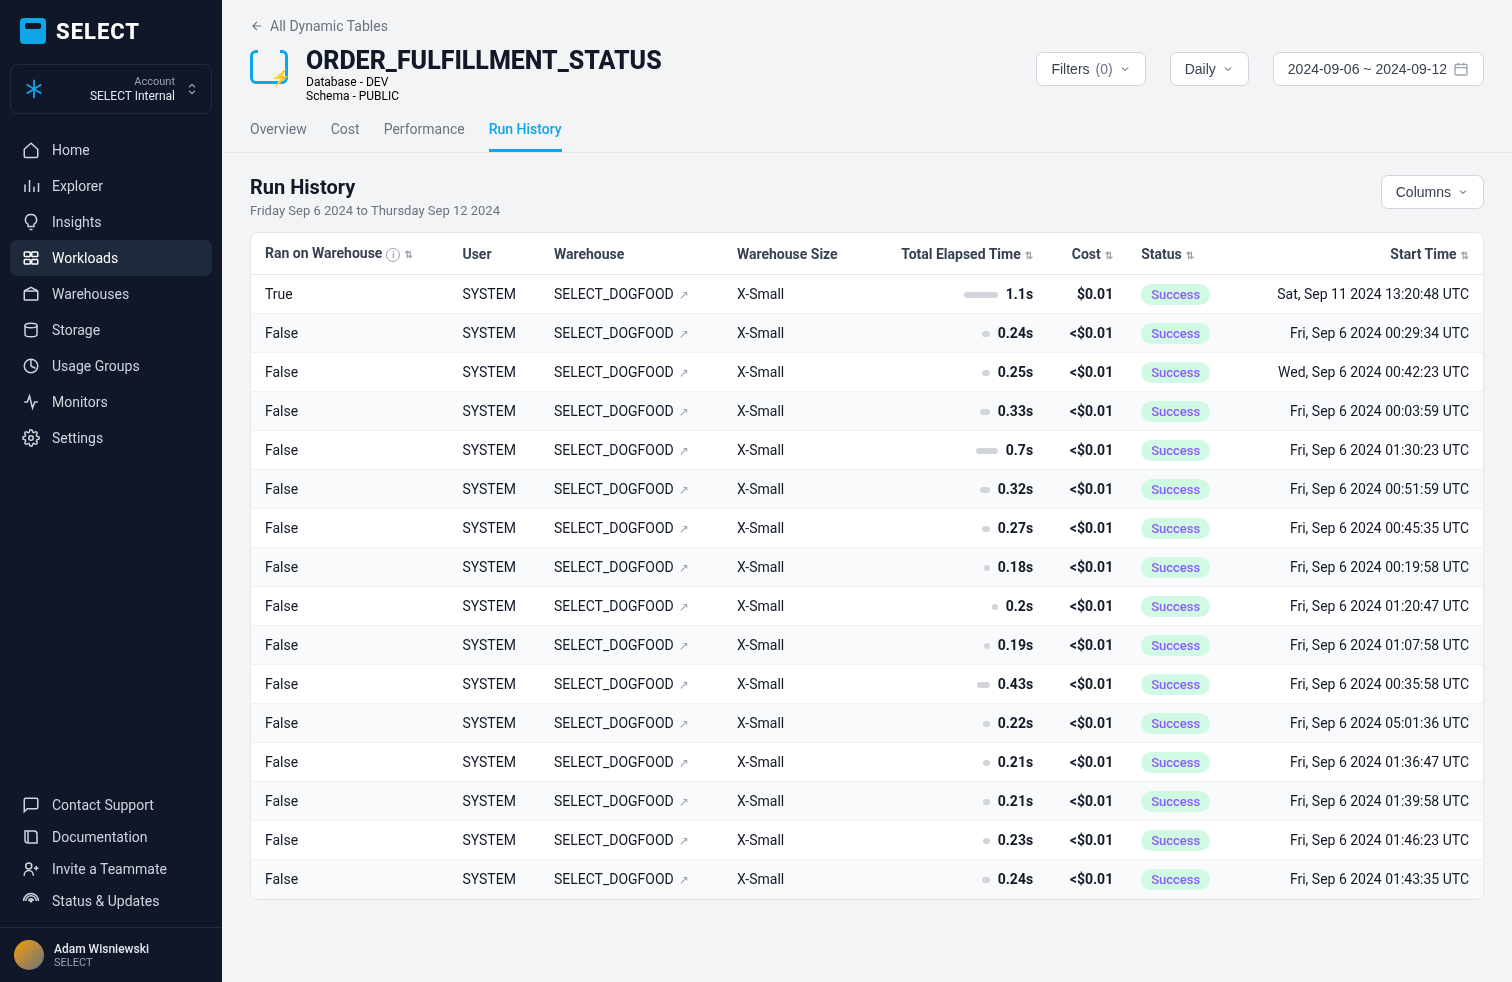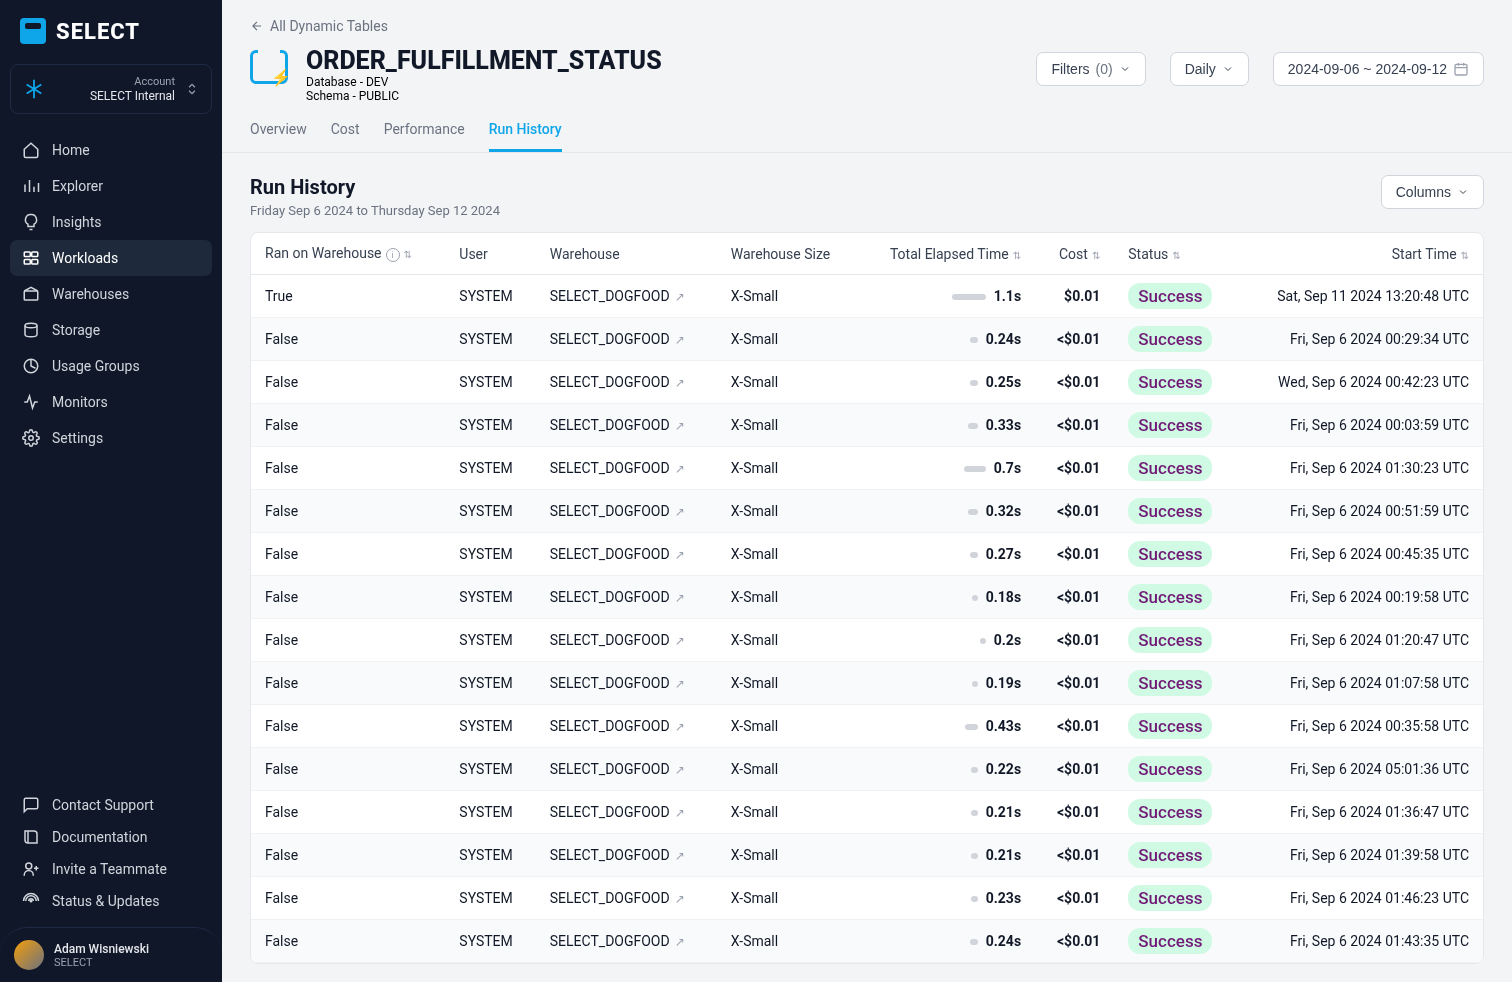--- a/index.html
+++ b/index.html
@@ -15,21 +15,21 @@
 .snowflake-icon { width: 22px; height: 22px; color: #0ea5e9; flex-shrink: 0; }
 .account-text { display: flex; flex-direction: column; font-size: 12px; flex: 1; }
 .account-label { color: #9ca3af; font-size: 11px; }
 .account-name { color: #e5e7eb; margin-top: 1px; }
 .nav { padding: 0 10px; }
 .nav-item { display: flex; align-items: center; gap: 12px; padding: 9px 12px; border-radius: 7px; font-size: 14px; color: #d1d5db; cursor: pointer; }
 .nav-item.active { background: #1e293b; color: #fff; }
 .nav-icon { width: 18px; height: 18px; flex-shrink: 0; }
 .footer-nav { margin-top: auto; padding: 10px; }
 .footer-item { display: flex; align-items: center; gap: 12px; padding: 7px 12px; font-size: 14px; color: #d1d5db; cursor: pointer; }
-.user-row { display: flex; align-items: center; gap: 10px; padding: 12px 14px; border-top: 1px solid #1f2a44; border-radius: 27px; }
+.user-row { display: flex; align-items: center; gap: 10px; padding: 12px 14px; border-top: 1px solid #1f2a44; }
 .avatar { width: 30px; height: 30px; border-radius: 50%; background: linear-gradient(135deg, #f59e0b, #6b7280); }
 .user-text { display: flex; flex-direction: column; font-size: 12px; }
 .user-name { color: #e5e7eb; font-weight: 500; }
 .user-org { color: #9ca3af; font-size: 11px; }
 
 
 .main { flex: 1; display: flex; flex-direction: column; overflow: hidden; }
 .topbar { padding: 18px 28px 0; }
 .breadcrumb { display: flex; align-items: center; gap: 6px; color: #6b7280; font-size: 14px; cursor: pointer; }
 .header-row { display: flex; align-items: flex-start; padding: 12px 28px 0; gap: 18px; }
@@ -47,27 +47,27 @@
 .tab { padding-bottom: 12px; font-size: 14px; color: #6b7280; cursor: pointer; border-bottom: 3px solid transparent; }
 .tab.active { color: #0ea5e9; border-bottom-color: #0ea5e9; font-weight: 500; }
 
 .content { padding: 22px 28px; flex: 1; overflow-y: auto; }
 .section-head { display: flex; justify-content: space-between; align-items: flex-start; margin-bottom: 14px; }
 .section-title { font-size: 20px; font-weight: 700; }
 .section-subtitle { font-size: 13px; color: #6b7280; margin-top: 4px; }
 
 .table-wrap { background: #fff; border: 1px solid #e5e7eb; border-radius: 8px; overflow: hidden; }
 table { width: 100%; border-collapse: collapse; font-size: 14px; }
-thead th { text-align: left; padding: 12px 14px; font-weight: 400; color: #374151; border-bottom: 1px solid #e5e7eb; white-space: nowrap; }
+thead th { text-align: left; padding: 12px 14px; font-weight: 700; color: #374151; border-bottom: 1px solid #e5e7eb; white-space: nowrap; }
 tbody td { padding: 11px 14px; border-bottom: 1px solid #f1f2f4; color: #111827; white-space: nowrap; }
 tbody tr:nth-child(even) { background: #f9fafb; }
 .sort-icon { color: #9ca3af; margin-left: 4px; font-size: 10px; }
 .info-icon { display: inline-flex; width: 14px; height: 14px; border: 1px solid #9ca3af; border-radius: 50%; font-size: 9px; align-items: center; justify-content: center; color: #9ca3af; margin-left: 4px; }
 .ext-link { color: #9ca3af; margin-left: 5px; font-size: 12px; }
-.status-pill { background: #d1fae5; color: #701a75; padding: 3px 10px; border-radius: 12px; font-size: 17px; font-weight: 500; }
+.status-pill { background: #d1fae5; color: #8b5cf6; padding: 3px 10px; border-radius: 12px; font-size: 13px; font-weight: 500; }
 .time-cell { color: #111827; }
 .elapsed-bar { display: inline-block; height: 6px; border-radius: 3px; background: #d1d5db; margin-right: 8px; vertical-align: middle; }
 th.right, td.right { text-align: right; }
 .calendar-icon { color: #9ca3af; }
 </style>
 </head>
 <body>
 
 <aside class="sidebar">
   <div class="logo-row">

